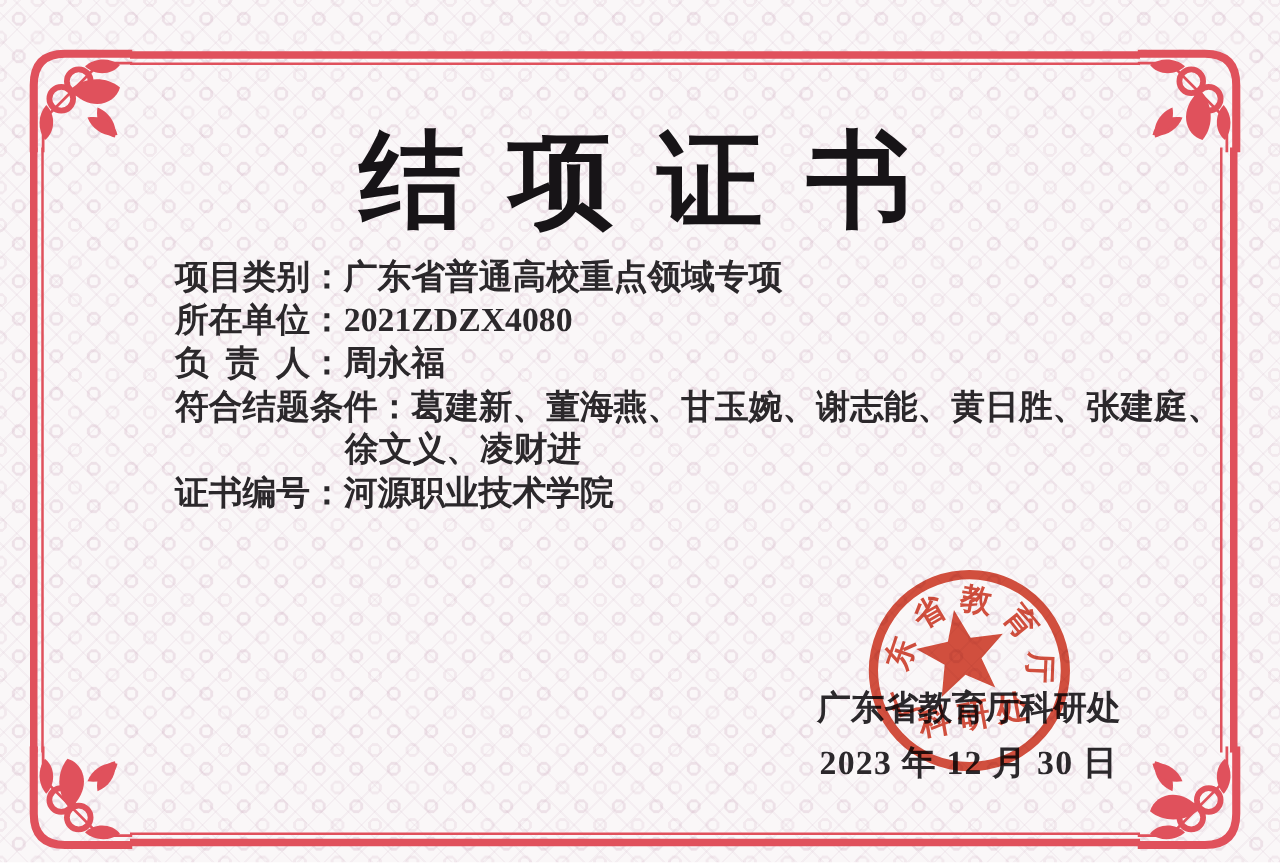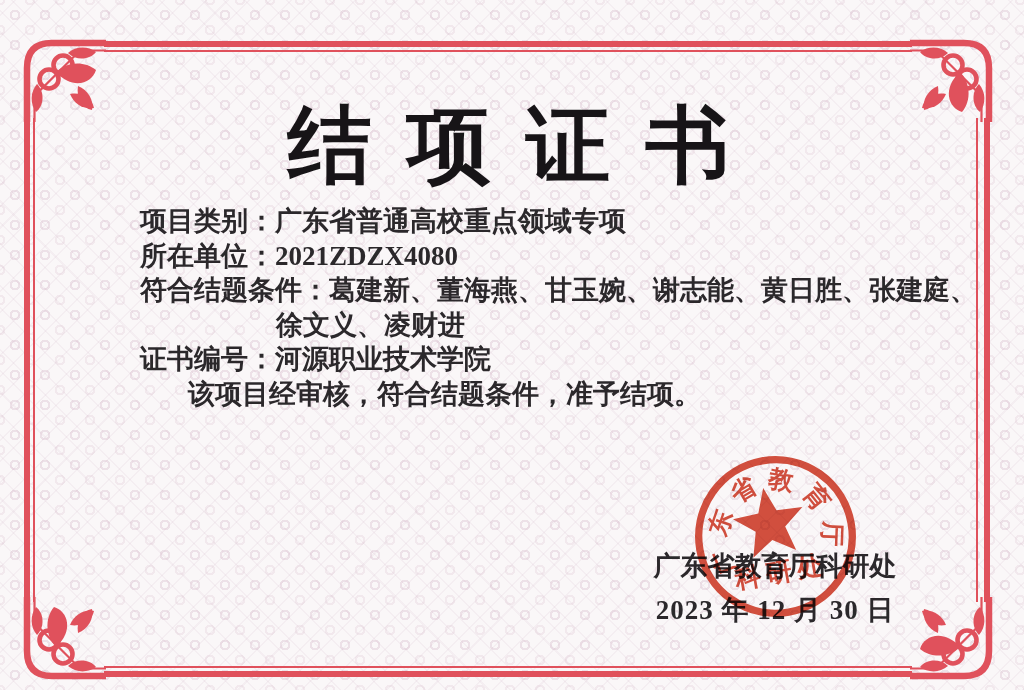--- a/index.html
+++ b/index.html
@@ -114,30 +114,30 @@
   <div class="title">结项证书</div>
 
   <div class="fields">
     <div class="field-row">
       <span class="label">项目类别：</span><span class="value">广东省普通高校重点领域专项</span>
     </div>
     <div class="field-row">
       <span class="label">所在单位：</span><span class="value">2021ZDZX4080</span>
     </div>
     <div class="field-row">
+      <span class="label">负 责 人：</span><span class="value">周永福</span>
+    </div>
+    <div class="field-row">
       <span class="label">符合结题条件：</span><span class="value">葛建新、董海燕、甘玉婉、谢志能、黄日胜、张建庭、</span>
     </div>
     <div class="field-row indent-member">
       <span class="value">徐文义、凌财进</span>
     </div>
     <div class="field-row">
       <span class="label">证书编号：</span><span class="value">河源职业技术学院</span>
-    </div>
-    <div class="field-row indent-statement">
-      <span class="value">该项目经审核，符合结题条件，准予结项。</span>
     </div>
   </div>
 
   <div class="sign-block">
     <div class="issuer-line">广东省教育厅科研处</div>
     <div class="date-line">2023 年 12 月 30 日</div>
   </div>
 
   <svg class="seal" viewBox="0 0 200 200">
     <circle cx="100" cy="100" r="83" fill="none" stroke="#d2422e" stroke-width="8"></circle>

